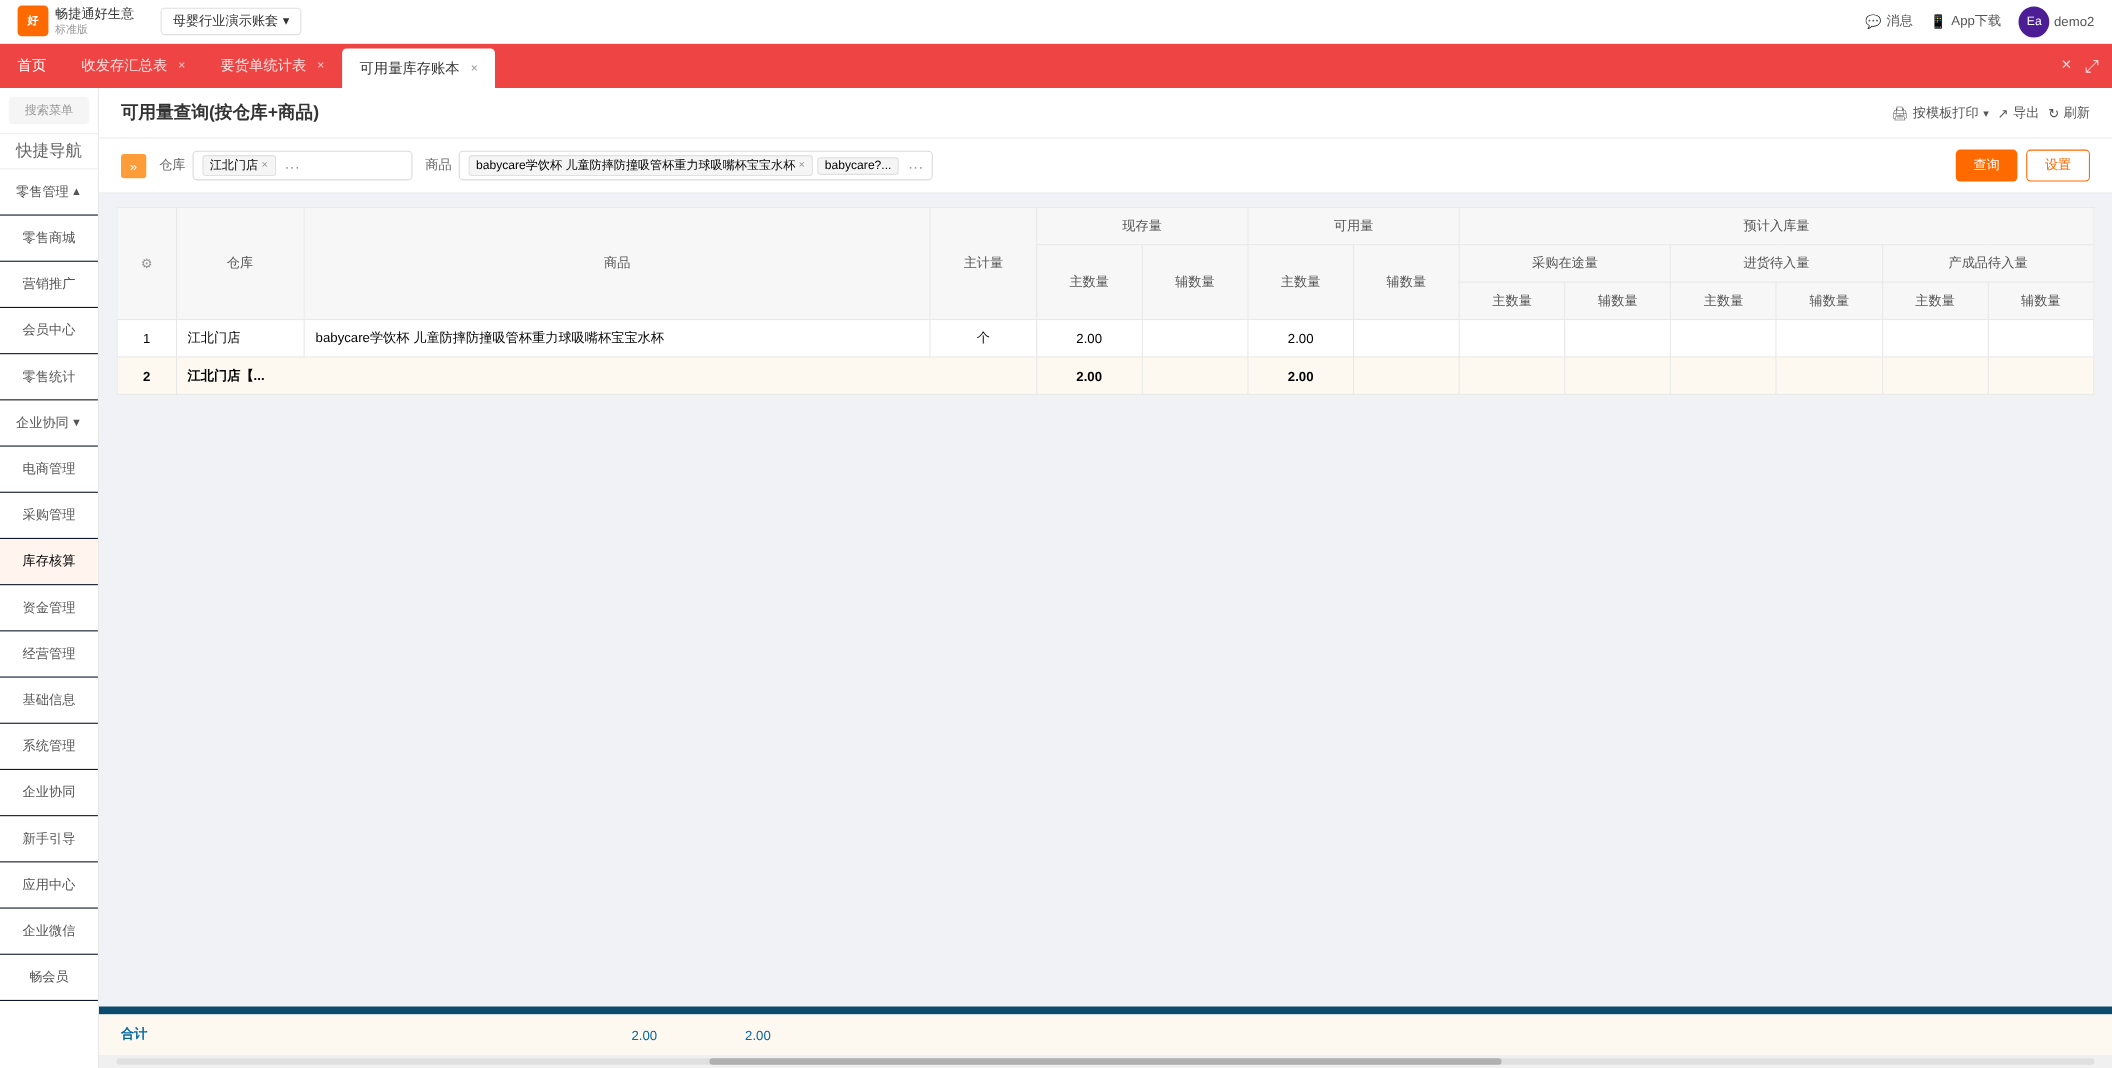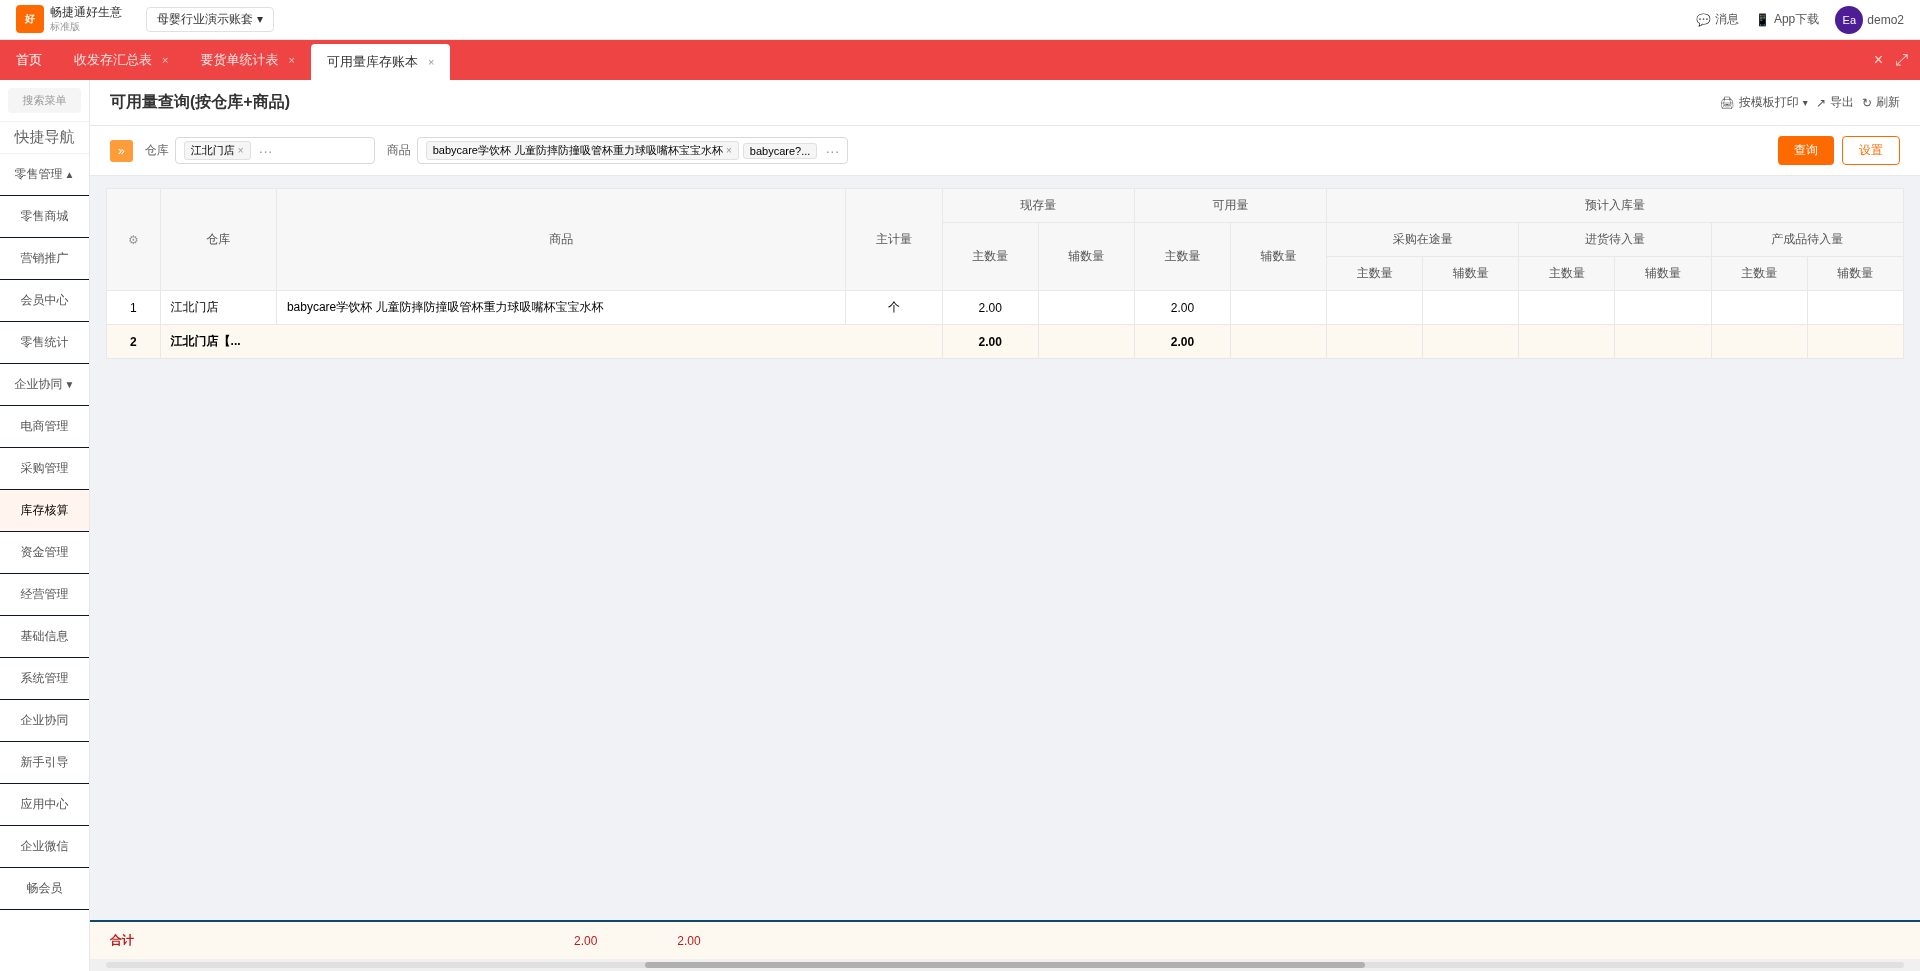--- a/index.html
+++ b/index.html
@@ -148,25 +148,25 @@
     .data-table th, .data-table td { border: 1px solid #e8e8e8; padding: 8px 10px; text-align: center; white-space: nowrap; }
     .data-table th { background: #f7f7f7; color: #555; font-weight: normal; }
     .data-table td.text-left { text-align: left; }
     .data-table .gear-cell { color: #999; }
     .data-table .subtotal-row td { background: #fef9f0; font-weight: bold; }
 
     
     .table-footer {
       background: #fef9f0;
       padding: 10px 20px;
-      border-top: 2px solid #0c4a6e;
+      border-top: 7px solid #0c4a6e;
       display: flex;
       align-items: center;
       font-size: 12px;
-      color: #b91c1c;
+      color: #0369a1;
     }
     .total-label { font-weight: bold; margin-right: 20px; }
 
     
     .scrollbar-area {
       height: 12px;
       background: #f0f0f0;
       display: flex;
       align-items: center;
       padding: 0 16px;

